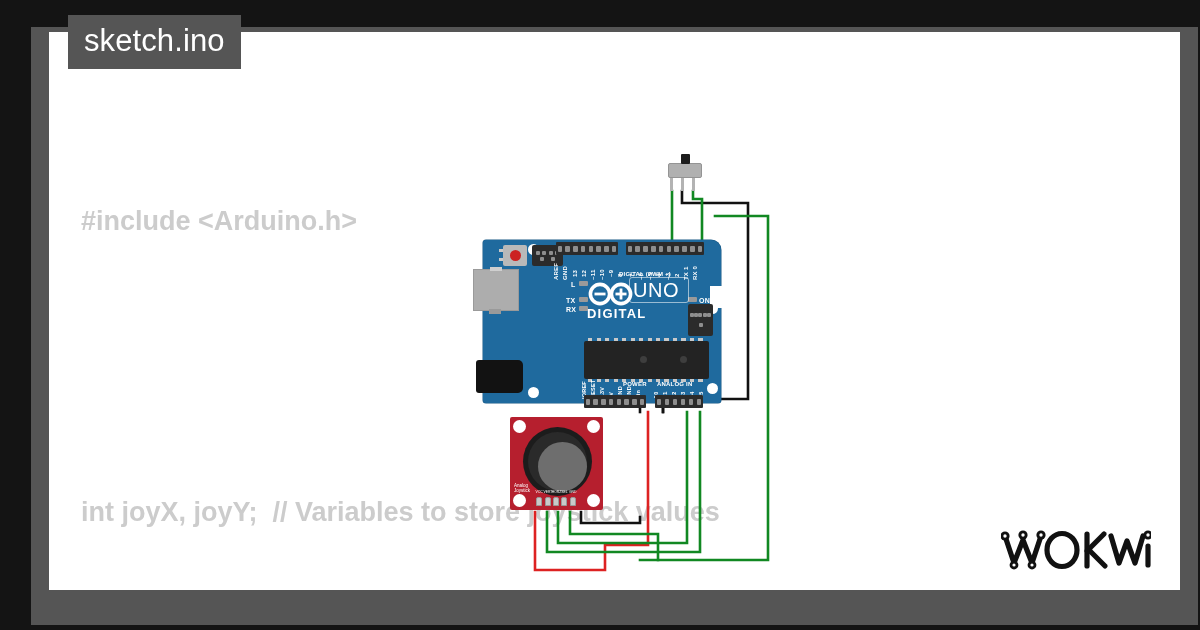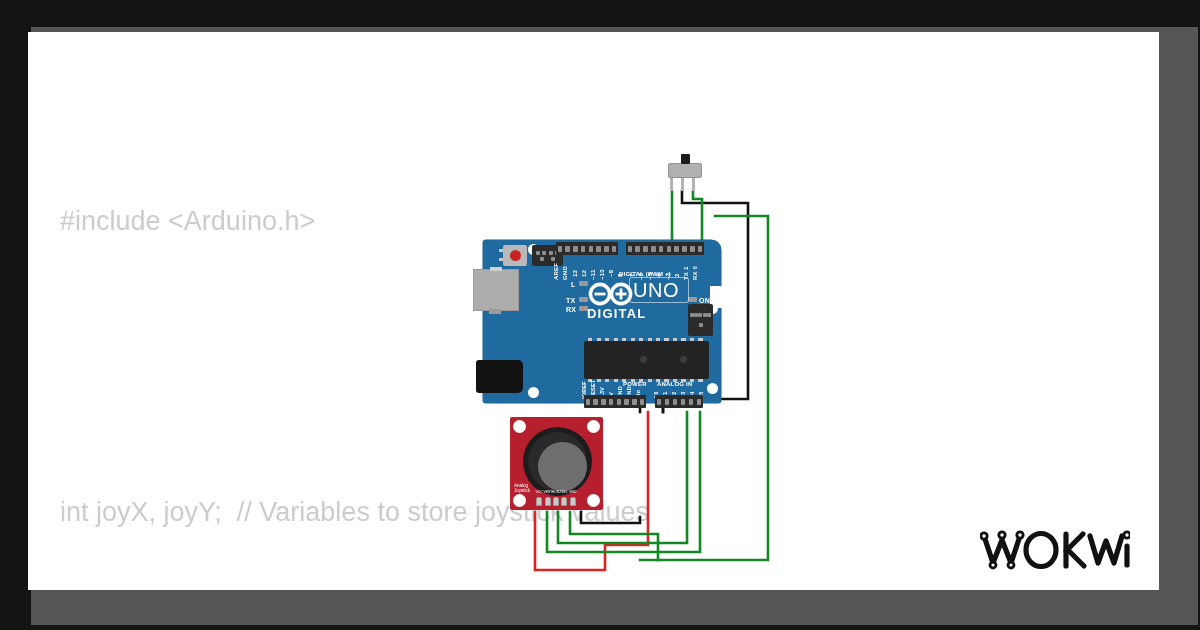--- a/index.html
+++ b/index.html
@@ -10,22 +10,22 @@
     font-family:"Liberation Sans", sans-serif;
   }
   #root{position:relative;width:1200px;height:630px;}
 
   
   .canvas-shadow{
     position:absolute;left:31px;top:27px;width:1167px;height:598px;
     background:#555555;
   }
   .canvas{
-    position:absolute;left:28px;top:32px;width:1131px;height:558px;
-    background:#ffffff;overflow:hidden;
+    position:absolute;left:49px;top:32px;width:1131px;height:558px;
+    background:#ffffff;overflow:hidden;font-weight:bold;
   }
 
   
   .file-tab{
     position:absolute;left:68px;top:15px;
     padding:7px 16px 9px 16px;
     background:#555555;color:#ffffff;
     font-size:31px;line-height:38px;letter-spacing:0.1px;
     z-index:40;
   }
@@ -448,14 +448,15 @@
         <span class="jp"></span>
         <span class="jp"></span>
         <span class="jp"></span>
         <span class="jp"></span>
         <span class="jp"></span>
       </div>
     </div>
 
   </div>
 
+  <div class="file-tab">sketch.ino</div>
 
 </div>
 
 </body></html>

